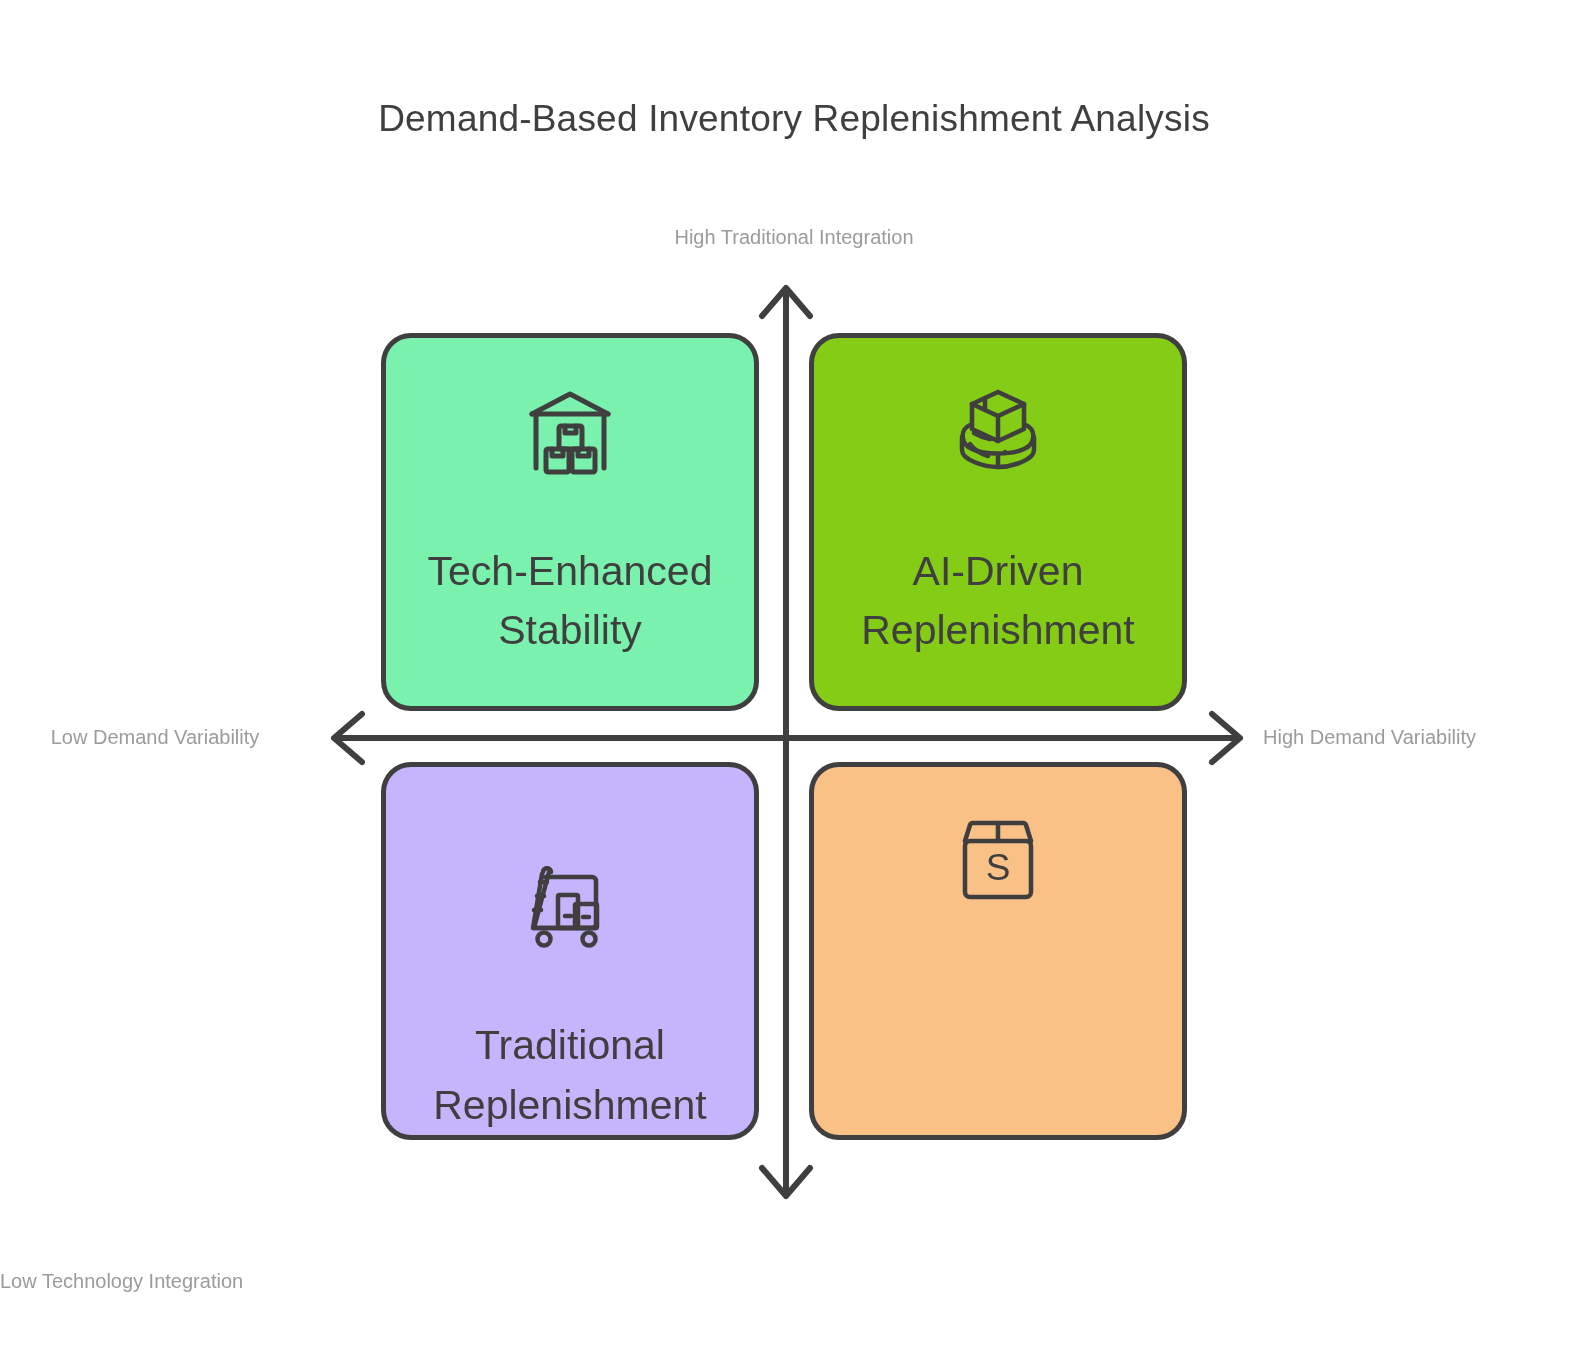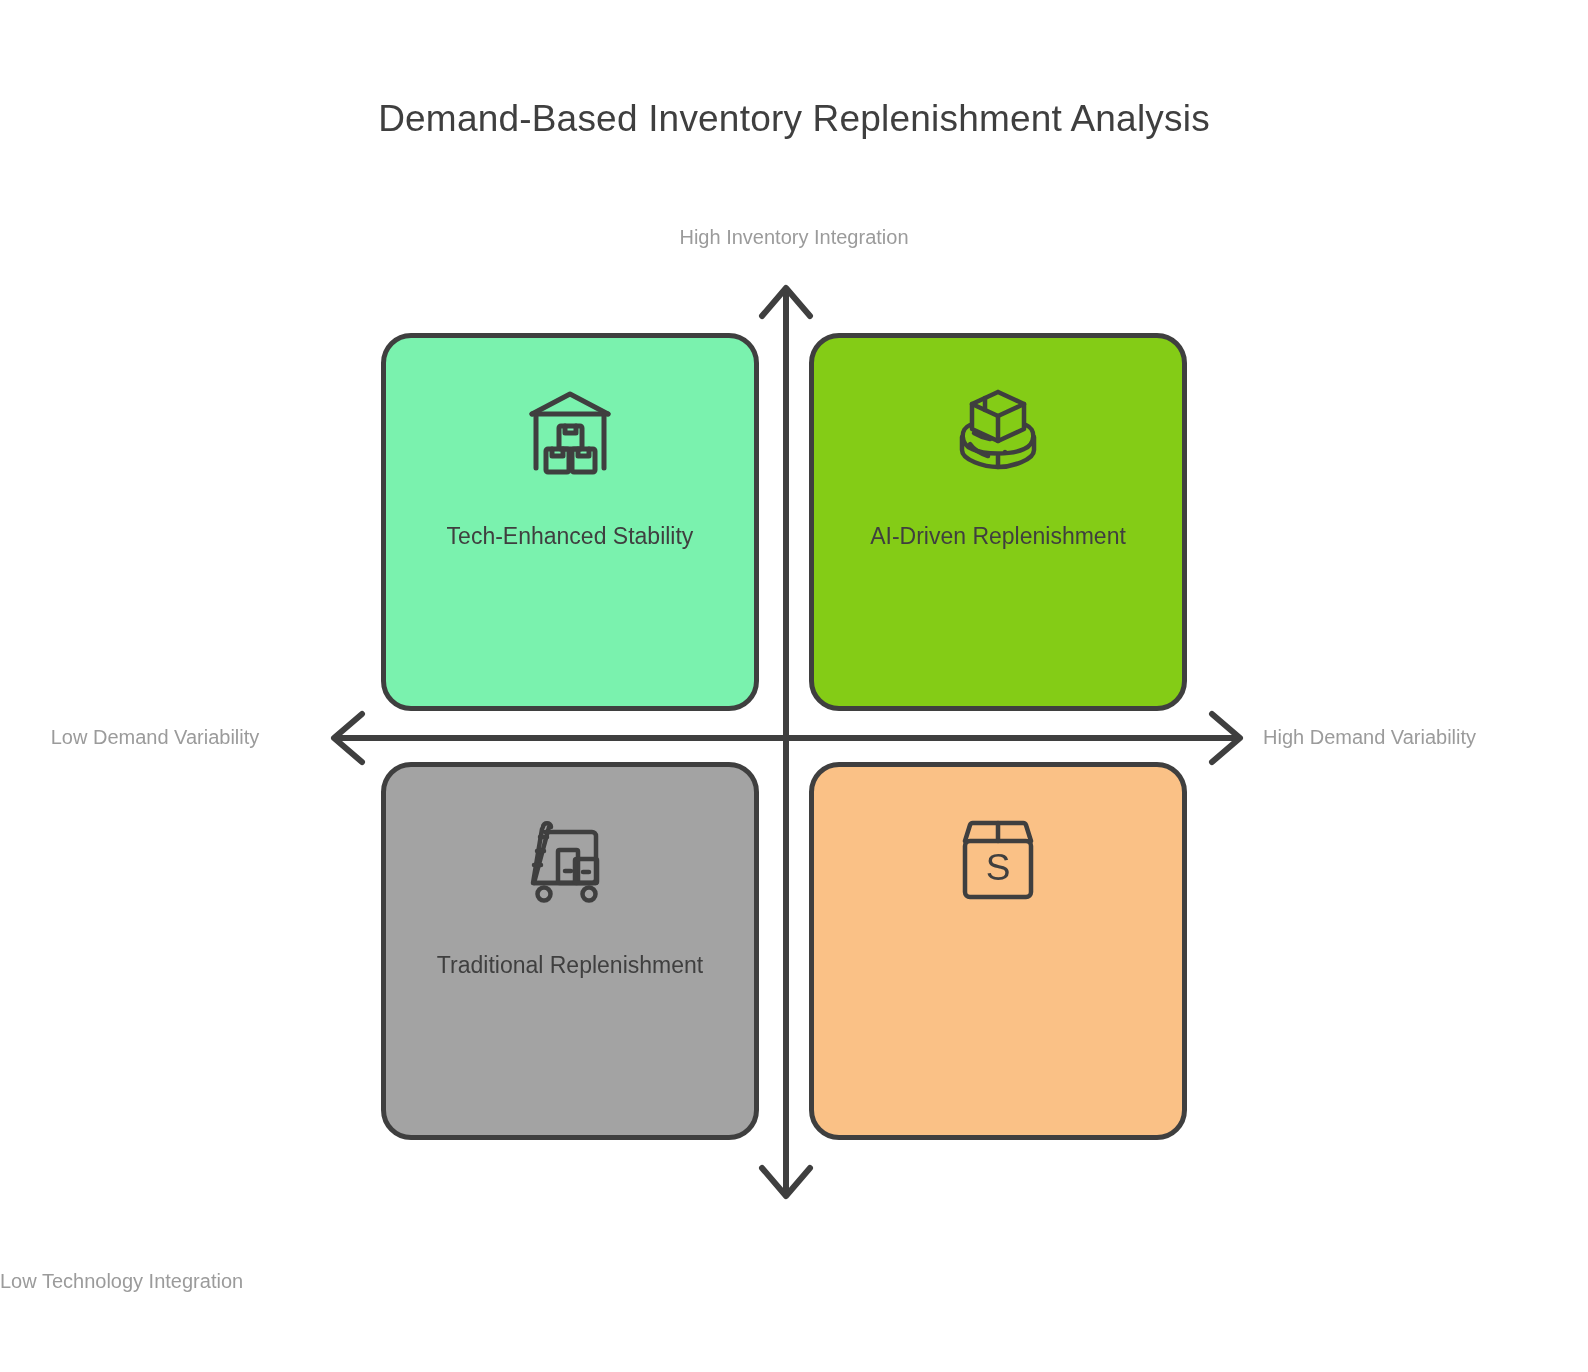--- a/index.html
+++ b/index.html
@@ -86,24 +86,24 @@
     flex-direction: column;
     align-items: center;
   }
   .quadrant .q-icon {
     margin-top: 44px;
     width: 100px;
     height: 100px;
     display: block;
   }
   .quadrant .q-label {
-    margin-top: 38px;
+    margin-top: 60px;
     width: 330px;
     text-align: center;
-    font-size: 23px;
+    font-size: 41px;
     line-height: 1.45;
     color: #3f3f3f;
   }
 
   #quadrant-tech-enhanced-stability { left: 381px;  top: 333px;  }
   #quadrant-ai-driven-replenishment { left: 809px;  top: 333px;  }
   #quadrant-traditional-replenishment { left: 381px; top: 762px; }
   #quadrant-adaptive-replenishment  { left: 809px;  top: 762px;  }
 </style>
 </head>
@@ -121,21 +121,21 @@
 
     <polyline points="762,1168 786,1196 810,1168" fill="none" stroke="#3f3f3f" stroke-width="6" stroke-linecap="round" stroke-linejoin="round"></polyline>
 
     <line x1="338" y1="738" x2="1236" y2="738" stroke="#3f3f3f" stroke-width="6" stroke-linecap="butt"></line>
 
     <polyline points="362,714 334,738 362,762" fill="none" stroke="#3f3f3f" stroke-width="6" stroke-linecap="round" stroke-linejoin="round"></polyline>
 
     <polyline points="1212,714 1240,738 1212,762" fill="none" stroke="#3f3f3f" stroke-width="6" stroke-linecap="round" stroke-linejoin="round"></polyline>
   </svg>
 
-  <div class="axis-label" id="axis-label-top">High Inventory Integration</div>
+  <div class="axis-label" id="axis-label-top">High Traditional Integration</div>
 
   <div class="axis-label" id="axis-label-bottom">Low Technology Integration</div>
 
   <div class="axis-label" id="axis-label-left">Low Demand Variability</div>
 
   <div class="axis-label" id="axis-label-right">High Demand Variability</div>
 
   <div class="quadrant" id="quadrant-tech-enhanced-stability" style="background:#7af2ae;">
     <svg class="q-icon" viewBox="0 0 100 100" fill="none" stroke="#3f3f3f" stroke-width="5" stroke-linecap="round" stroke-linejoin="round">
       <polyline points="12,32 50,12 88,32"></polyline>
@@ -163,21 +163,21 @@
       <path d="M22 43 C12 47 12 62 24 67 C36 73 64 73 76 67 C88 62 88 47 78 43"></path>
       <path d="M14 55 v13 C14 78 36 85 50 85 C64 85 86 78 86 68 V55"></path>
       <line x1="50" y1="74" x2="50" y2="85"></line>
       <path d="M22 62 C26 68 34 72 40 74"></path>
       <path d="M26 51 C31 54 37 56 42 57"></path>
       <circle cx="57" cy="70" r="2.2" fill="#3f3f3f" stroke="none"></circle>
     </svg>
     <div class="q-label">AI-Driven Replenishment</div>
   </div>
 
-  <div class="quadrant" id="quadrant-traditional-replenishment" style="background:#a3a3a3;">
+  <div class="quadrant" id="quadrant-traditional-replenishment" style="background:#c4b5fd;justify-content:flex-end;">
     <svg class="q-icon" viewBox="0 0 100 100" fill="none" stroke="#3f3f3f" stroke-width="4.5" stroke-linecap="round" stroke-linejoin="round">
 
       <path d="M23 16 C23 11 31 11 31 16"></path>
 
       <line x1="29" y1="16" x2="14" y2="72"></line>
       <line x1="22" y1="18" x2="13" y2="72"></line>
 
       <line x1="27" y1="26" x2="20" y2="26"></line>
       <line x1="24" y1="40" x2="17" y2="40"></line>
       <line x1="21" y1="54" x2="14" y2="54"></line>

